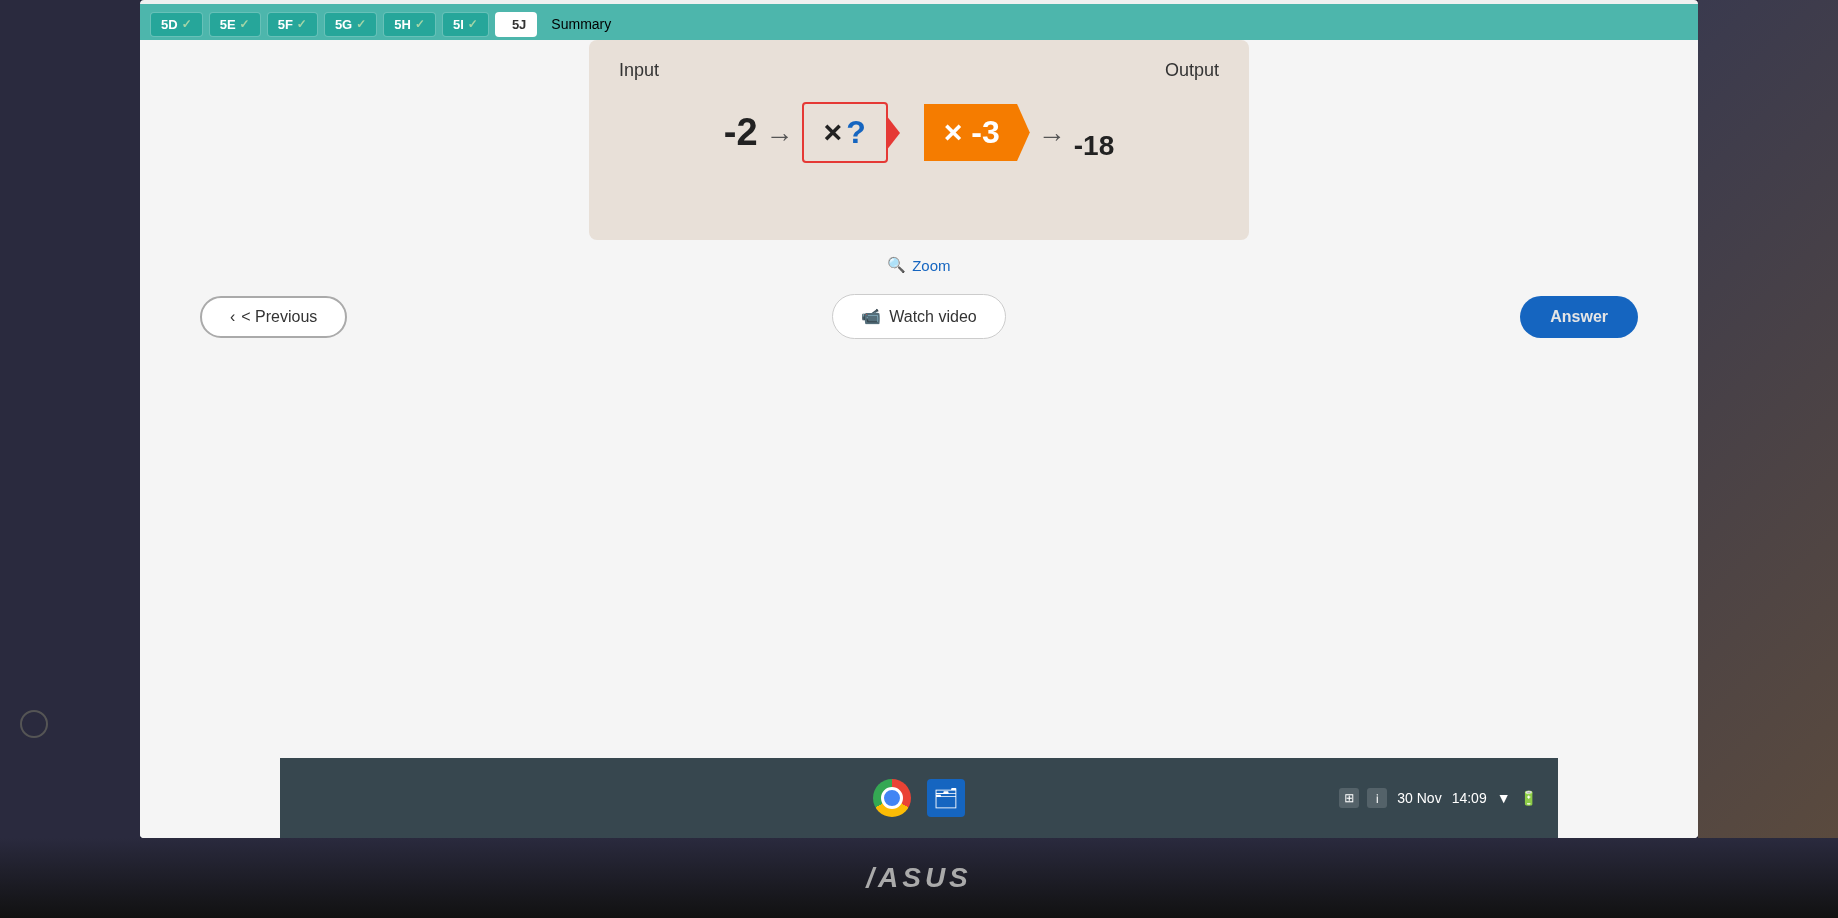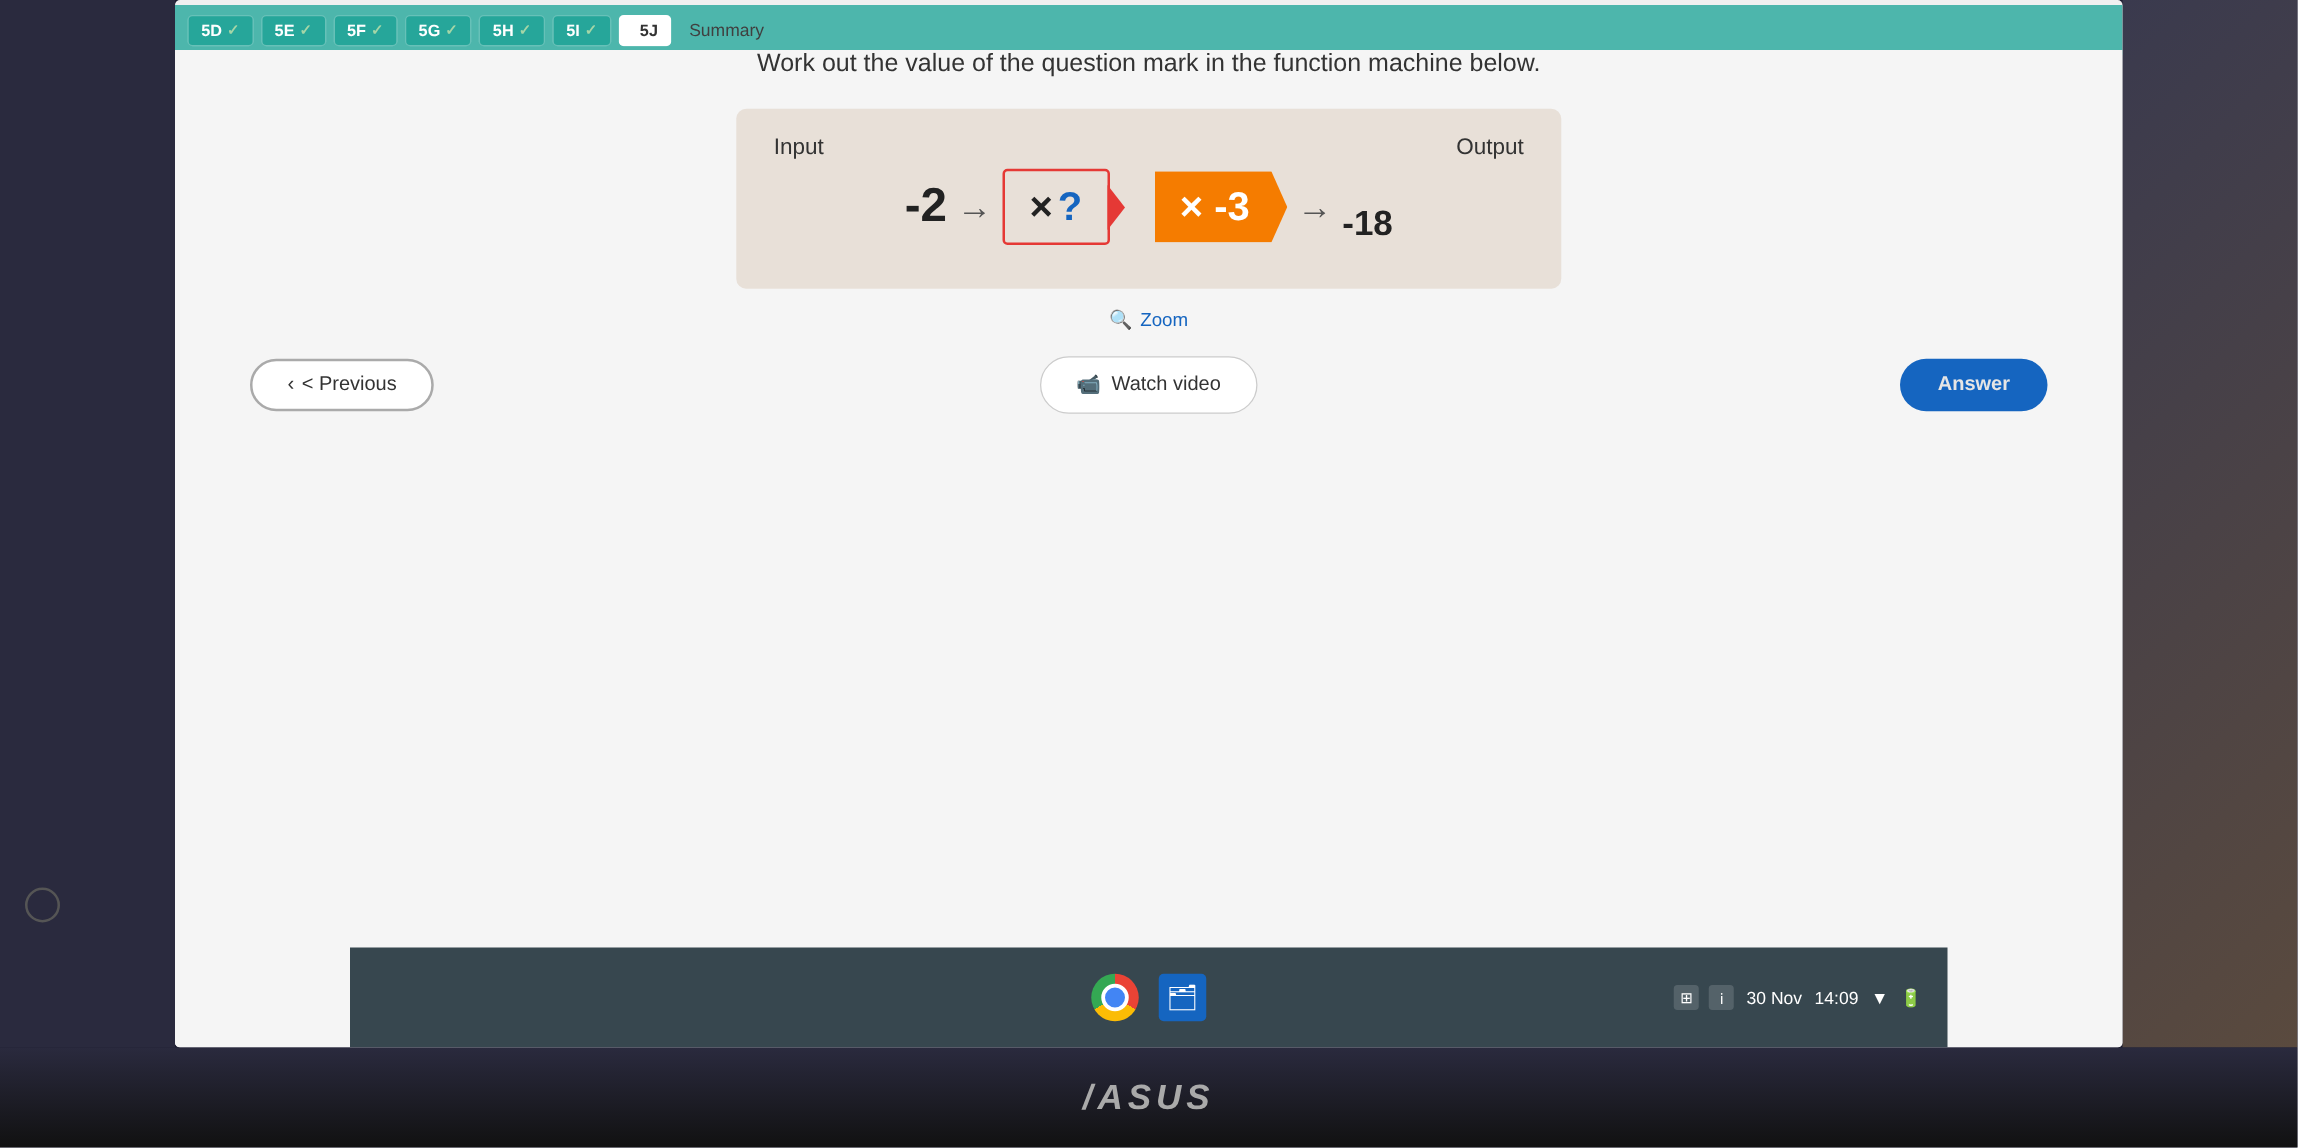--- a/index.html
+++ b/index.html
@@ -61,21 +61,21 @@
       padding-left: 16px;
     }
 
     .nav-badge .check {
       color: #a5d6a7;
       font-size: 12px;
     }
 
     .summary-btn {
       background: transparent;
-      color: #404040;
+      color: #000000;
       border: none;
       font-size: 14px;
       margin-left: 8px;
       cursor: pointer;
     }
 
     
     .main-content {
       position: absolute;
       top: 40px; left: 0; right: 0; bottom: 0;
@@ -138,27 +138,27 @@
       font-size: 20px;
       color: #333;
       margin-bottom: 24px;
       text-align: center;
     }
 
     
     .function-machine {
       background: #e8e0d8;
       border-radius: 8px;
-      padding: 18px 40px;
+      padding: 32px 40px;
       display: flex;
       align-items: center;
       gap: 0;
       position: relative;
       width: 660px;
-      height: 144px;
+      height: 200px;
       flex-direction: column;
       justify-content: space-between;
     }
 
     .fm-labels {
       width: 100%;
       display: flex;
       justify-content: space-between;
       font-size: 18px;
       color: #333;
@@ -473,23 +473,20 @@
       <span>5J</span>
     </div>
     <div class="summary-btn">
       <span>Summary</span>
     </div>
   </div>
 
   <div class="main-content">
 
 
-    <div class="question-text">
-      <span>Work out the value of the question mark in the function machine below.</span>
-    </div>
 
     <div class="function-machine">
       <div class="fm-labels">
         <span>Input</span>
         <span>Output</span>
       </div>
       <div class="fm-diagram">
         <span class="fm-number">-2</span>
         <span class="fm-arrow">→</span>
 

